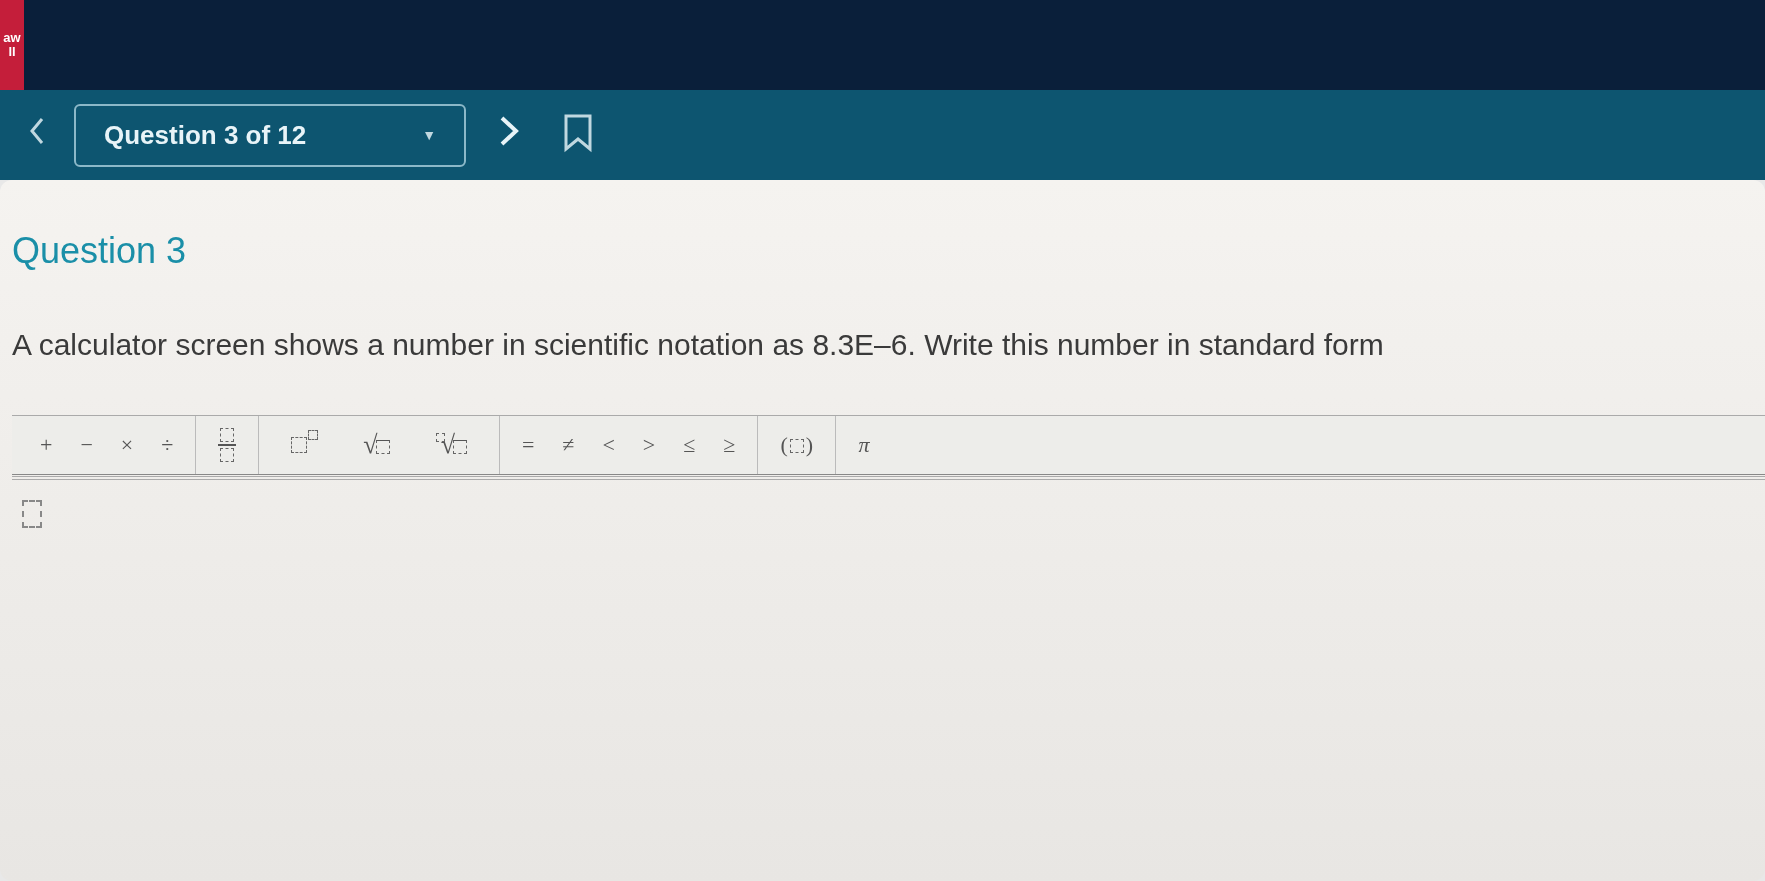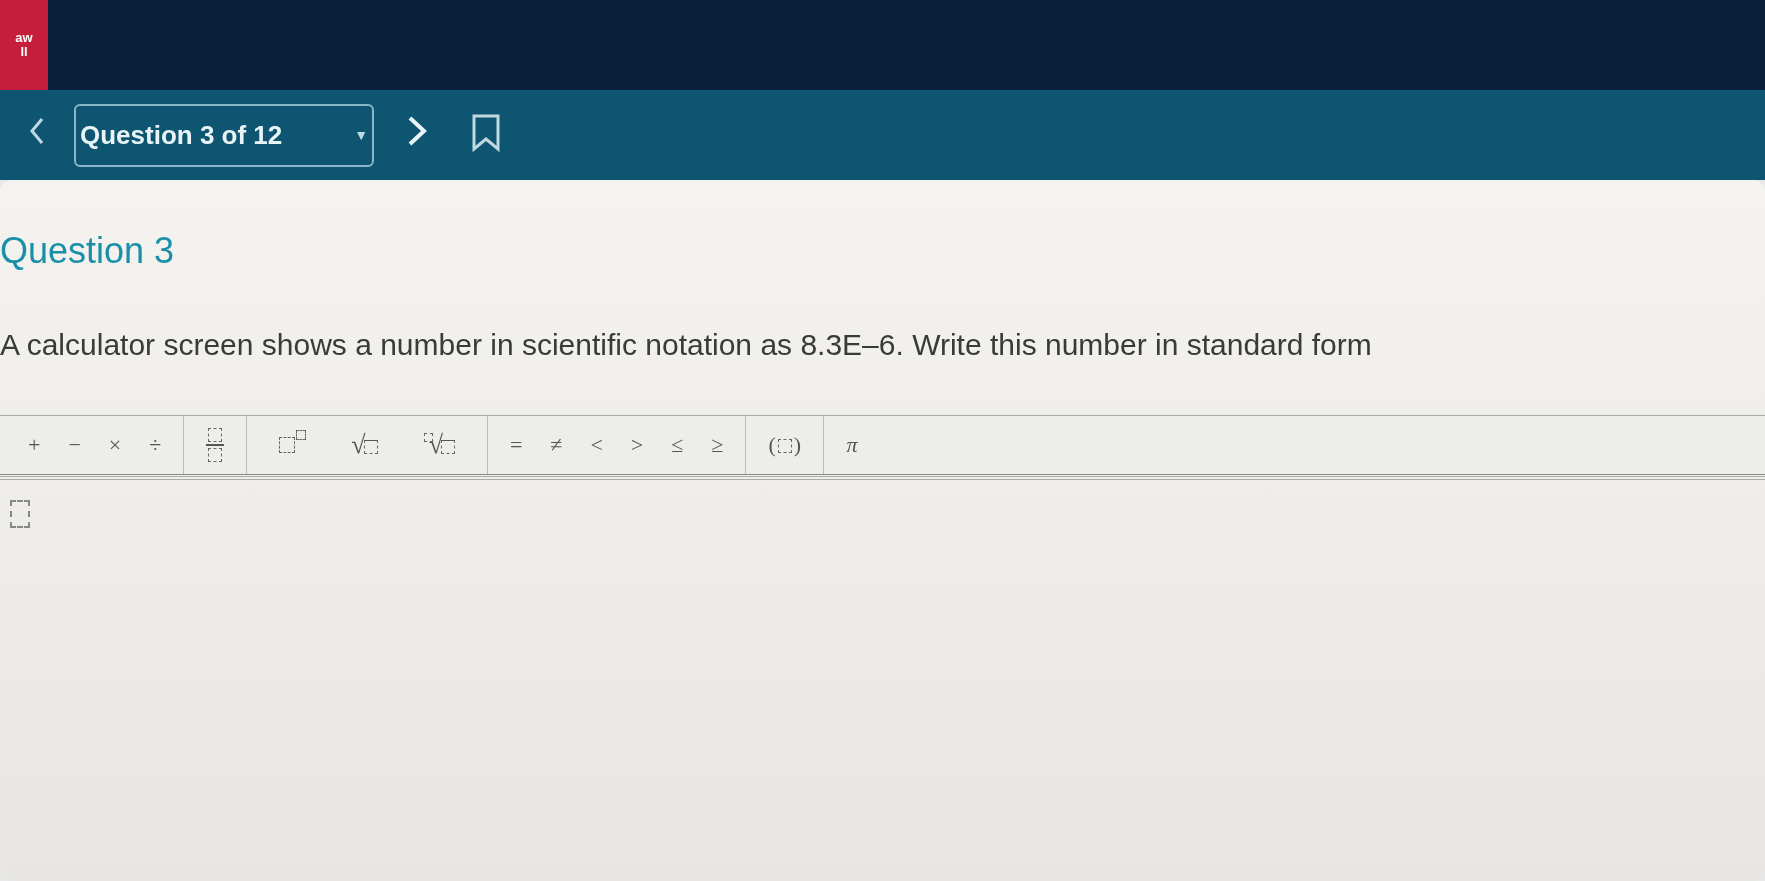--- a/index.html
+++ b/index.html
@@ -15,21 +15,21 @@
       overflow: hidden;
     }
     .top-header {
       background: #0a1f3a;
       height: 90px;
       display: flex;
       align-items: center;
       padding-left: 0;
     }
     .logo-box {
-      width: 48px;
+      width: 24px;
       height: 90px;
       background: #c41e3a;
       display: flex;
       flex-direction: column;
       align-items: center;
       justify-content: center;
       color: white;
       font-size: 13px;
       font-weight: bold;
       line-height: 1.1;
@@ -50,45 +50,45 @@
     }
     .nav-back {
       color: #d0e8f0;
       font-size: 32px;
       cursor: pointer;
       padding: 0 8px;
     }
     .question-selector {
       border: 2px solid #8bb8c8;
       border-radius: 6px;
-      padding: 14px 4px;
-      display: flex;
-      align-items: center;
-      gap: 72px;
+      padding: 14px 28px;
+      display: flex;
+      align-items: center;
+      gap: 116px;
       cursor: pointer;
     }
     .question-selector-text {
       color: #e8f4f8;
       font-size: 26px;
       font-weight: bold;
     }
     .dropdown-caret {
       color: #c0d8e0;
       font-size: 14px;
     }
     .nav-next {
       color: #e8f4f8;
       font-size: 38px;
       font-weight: bold;
       cursor: pointer;
       padding: 0 12px;
     }
     .content-area {
       background: linear-gradient(to bottom, #f5f3f0 0%, #e8e6e3 100%);
-      padding: 50px 0 0 0;
+      padding: 50px 0 0 12px;
       height: calc(100% - 180px);
       border-radius: 12px;
     }
     .question-title {
       color: #1a8fa8;
       font-size: 36px;
       font-weight: 500;
       padding-left: 0;
       margin-bottom: 50px;
     }

